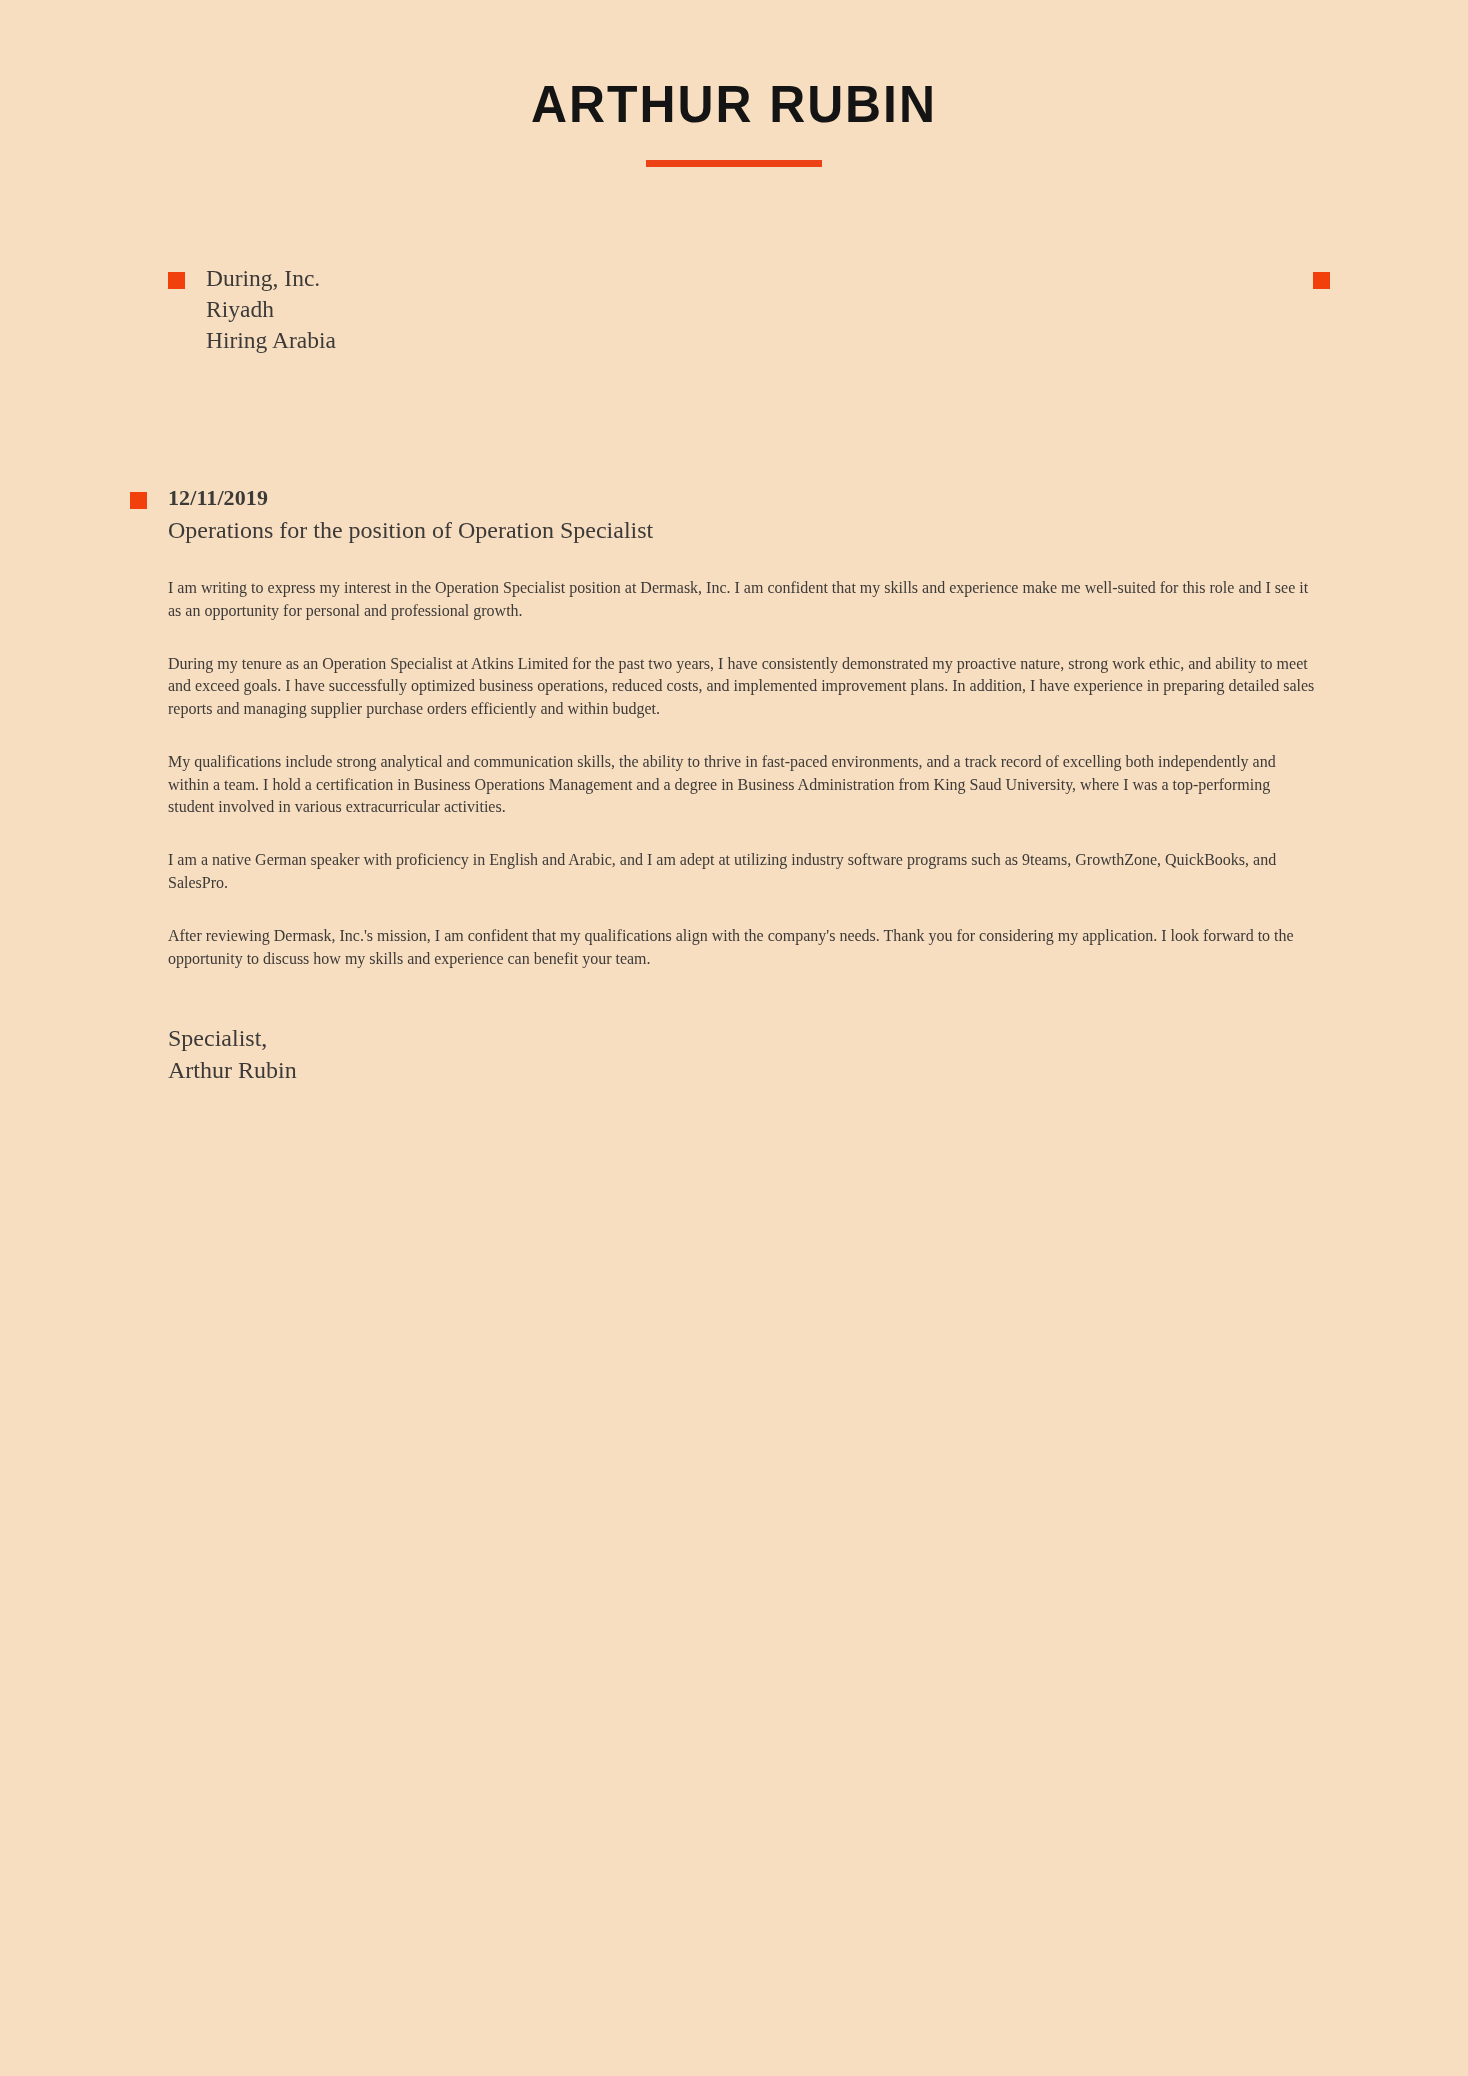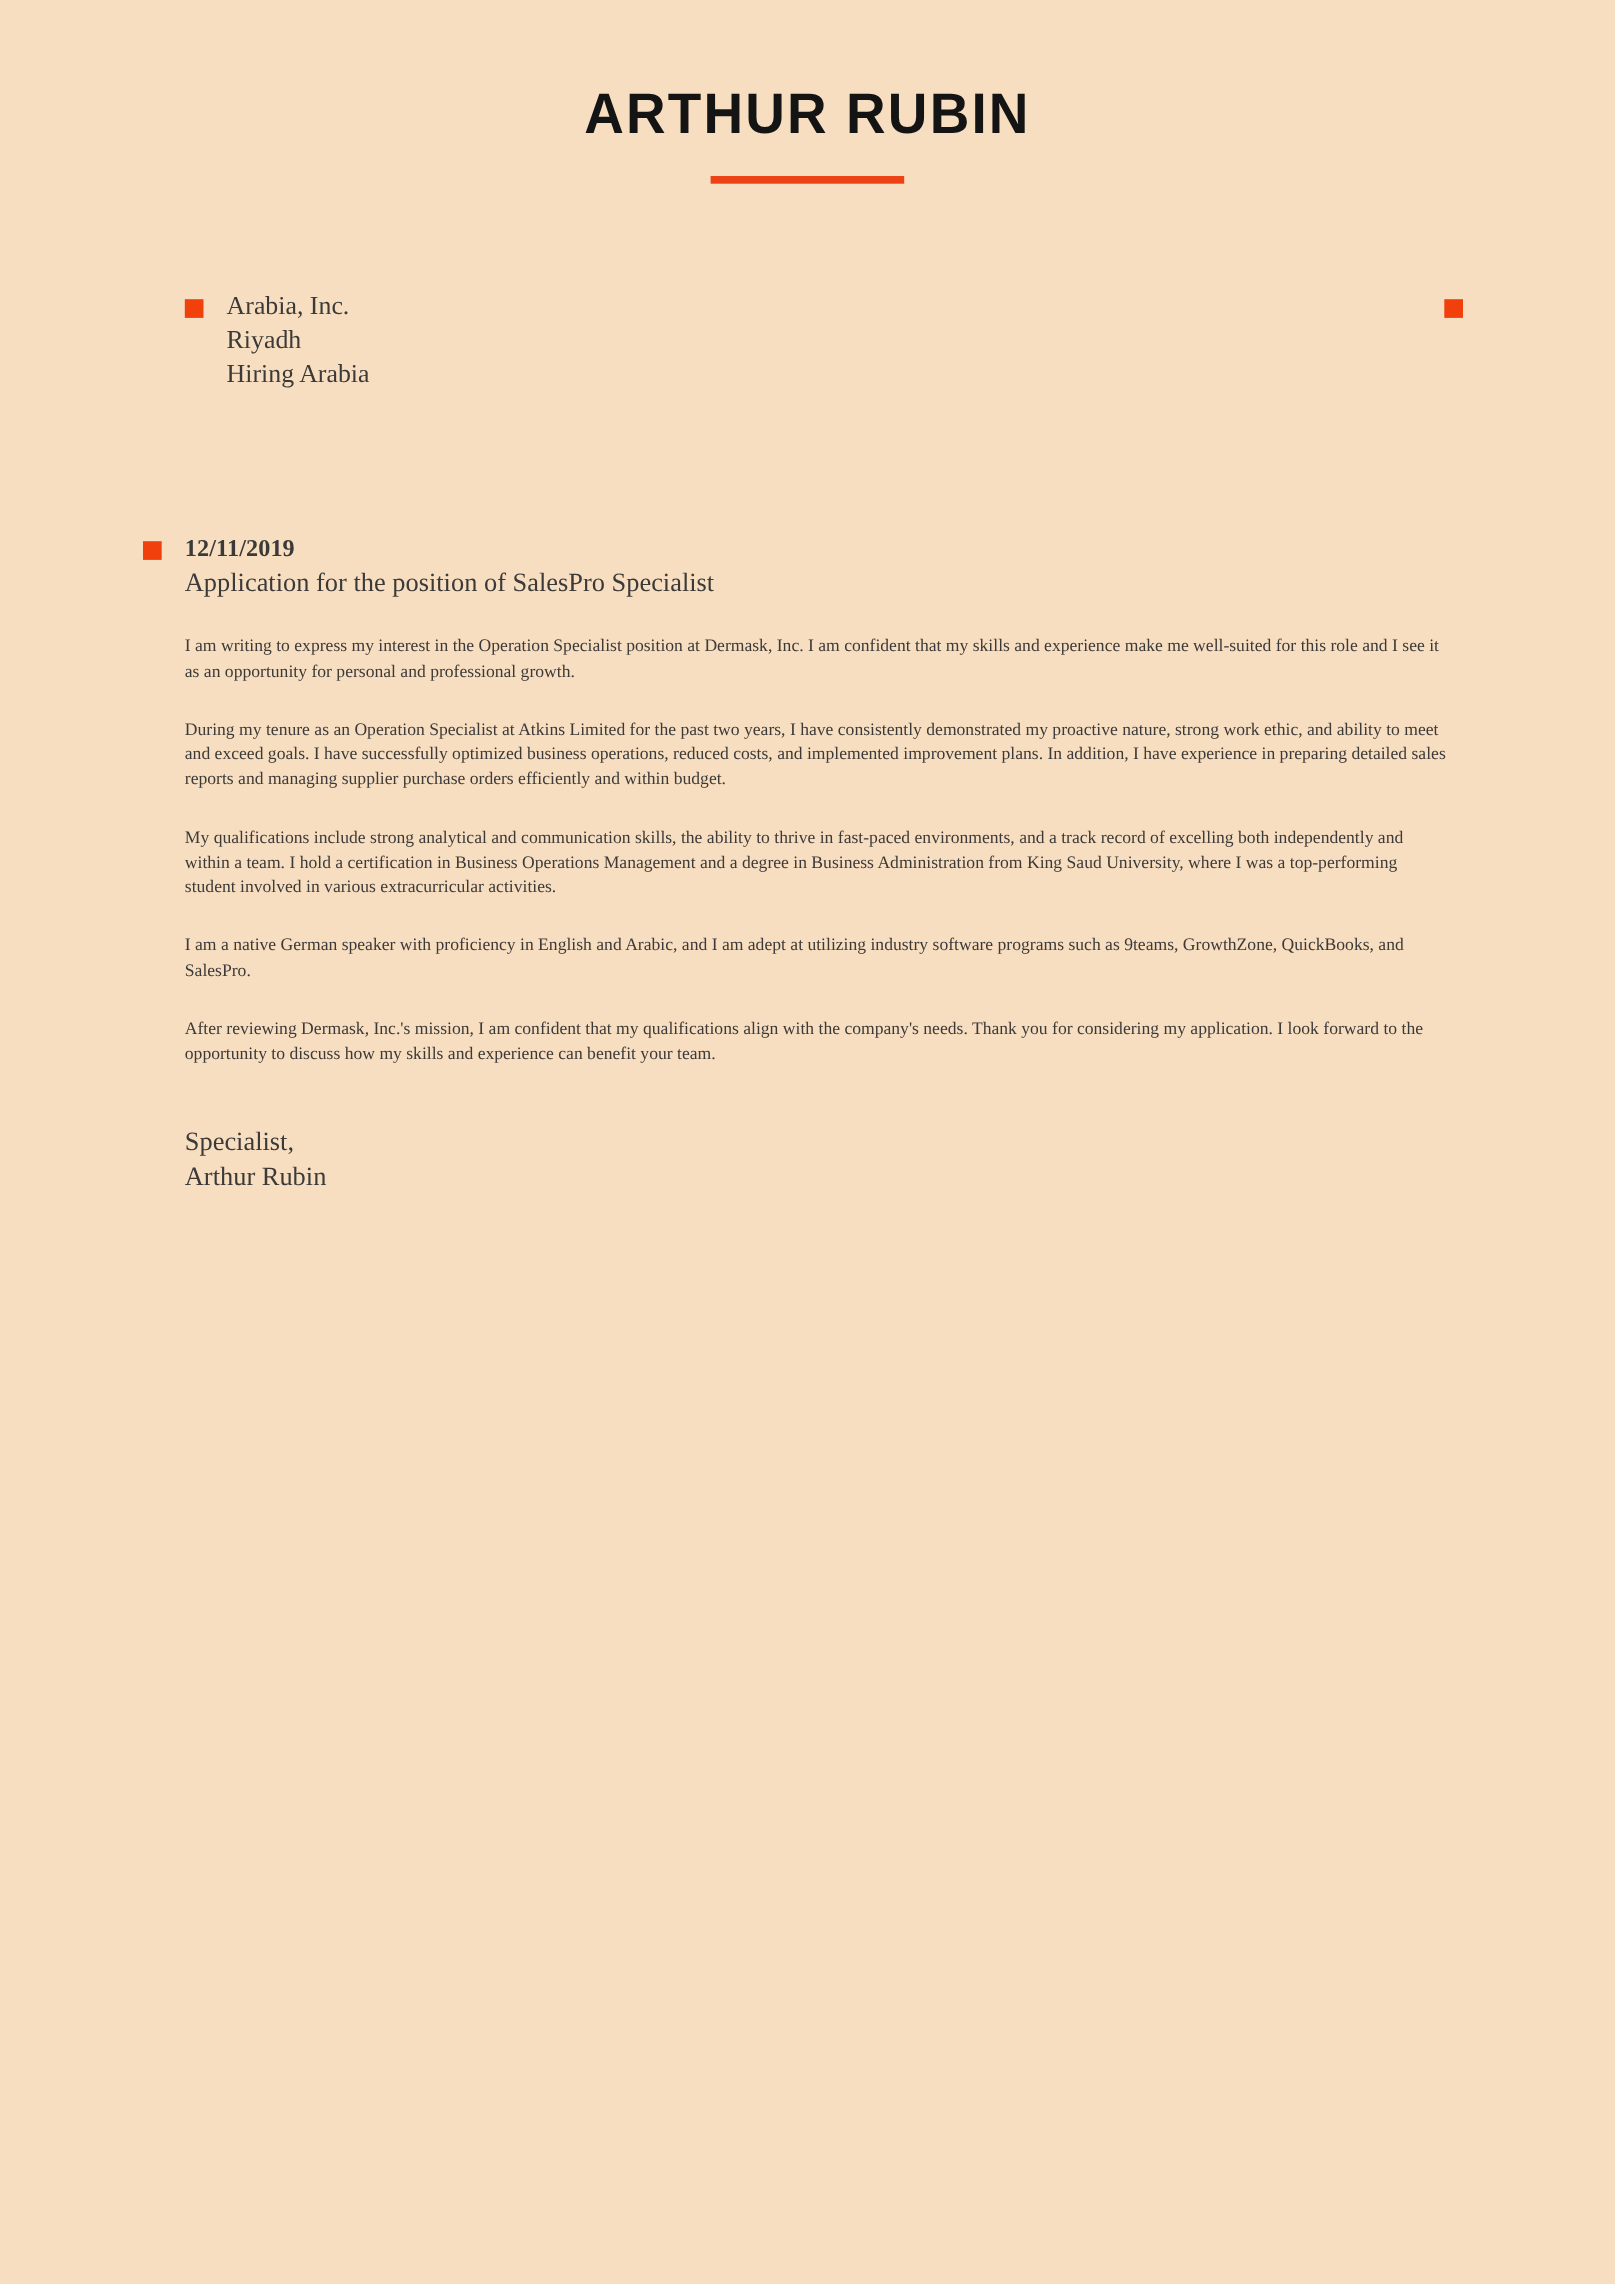--- a/index.html
+++ b/index.html
@@ -151,40 +151,40 @@
   <div class="header">
     <h1 class="name">ARTHUR RUBIN</h1>
     <div class="name-rule"></div>
   </div>
 
   <div class="contact-row">
 
     <div class="company-block">
       <span class="bullet bullet-company"></span>
       <div class="company-lines">
-        <div>Arabia, Inc.</div>
+        <div>During, Inc.</div>
         <div>Riyadh</div>
         <div>Hiring Arabia</div>
       </div>
     </div>
 
     <div class="contact-right">
       <span class="bullet bullet-contact"></span>
     </div>
 
   </div>
 
   <div class="letter">
 
     <div class="date-row">
       <span class="bullet bullet-date"></span>
       <span class="date-text">12/11/2019</span>
     </div>
 
-    <div class="subject">Application for the position of SalesPro Specialist</div>
+    <div class="subject">Operations for the position of Operation Specialist</div>
 
 
     <p class="para">I am writing to express my interest in the Operation Specialist position at Dermask, Inc. I am confident that my skills and experience make me well-suited for this role and I see it as an opportunity for personal and professional growth.</p>
     <p class="para">During my tenure as an Operation Specialist at Atkins Limited for the past two years, I have consistently demonstrated my proactive nature, strong work ethic, and ability to meet and exceed goals. I have successfully optimized business operations, reduced costs, and implemented improvement plans. In addition, I have experience in preparing detailed sales reports and managing supplier purchase orders efficiently and within budget.</p>
     <p class="para">My qualifications include strong analytical and communication skills, the ability to thrive in fast-paced environments, and a track record of excelling both independently and within a team. I hold a certification in Business Operations Management and a degree in Business Administration from King Saud University, where I was a top-performing student involved in various extracurricular activities.</p>
     <p class="para">I am a native German speaker with proficiency in English and Arabic, and I am adept at utilizing industry software programs such as 9teams, GrowthZone, QuickBooks, and SalesPro.</p>
     <p class="para">After reviewing Dermask, Inc.'s mission, I am confident that my qualifications align with the company's needs. Thank you for considering my application. I look forward to the opportunity to discuss how my skills and experience can benefit your team.</p>
 
     <div class="signoff">
       <div>Specialist,</div>

